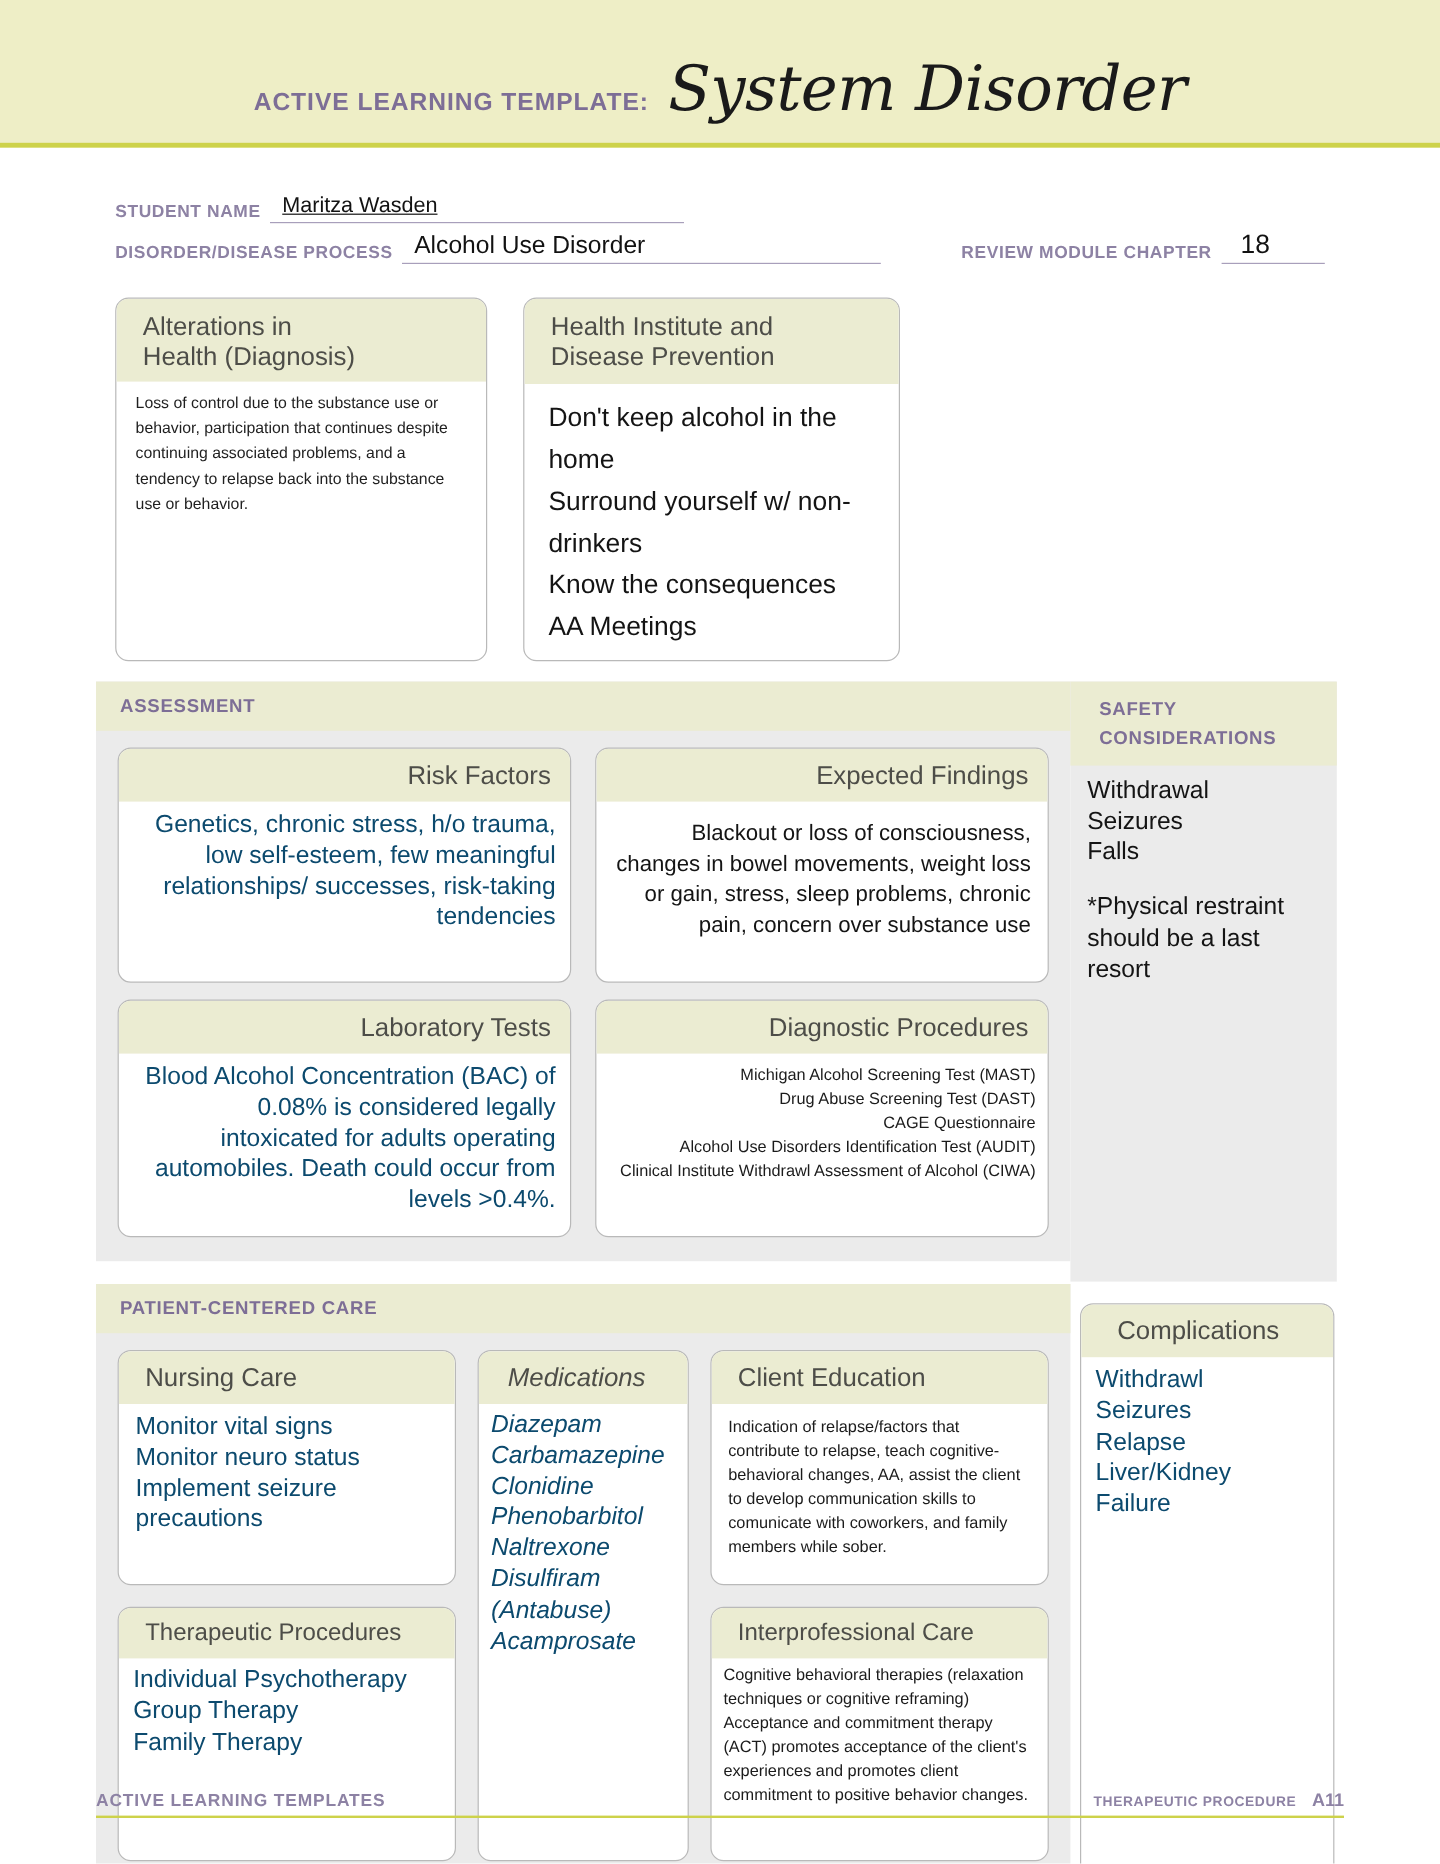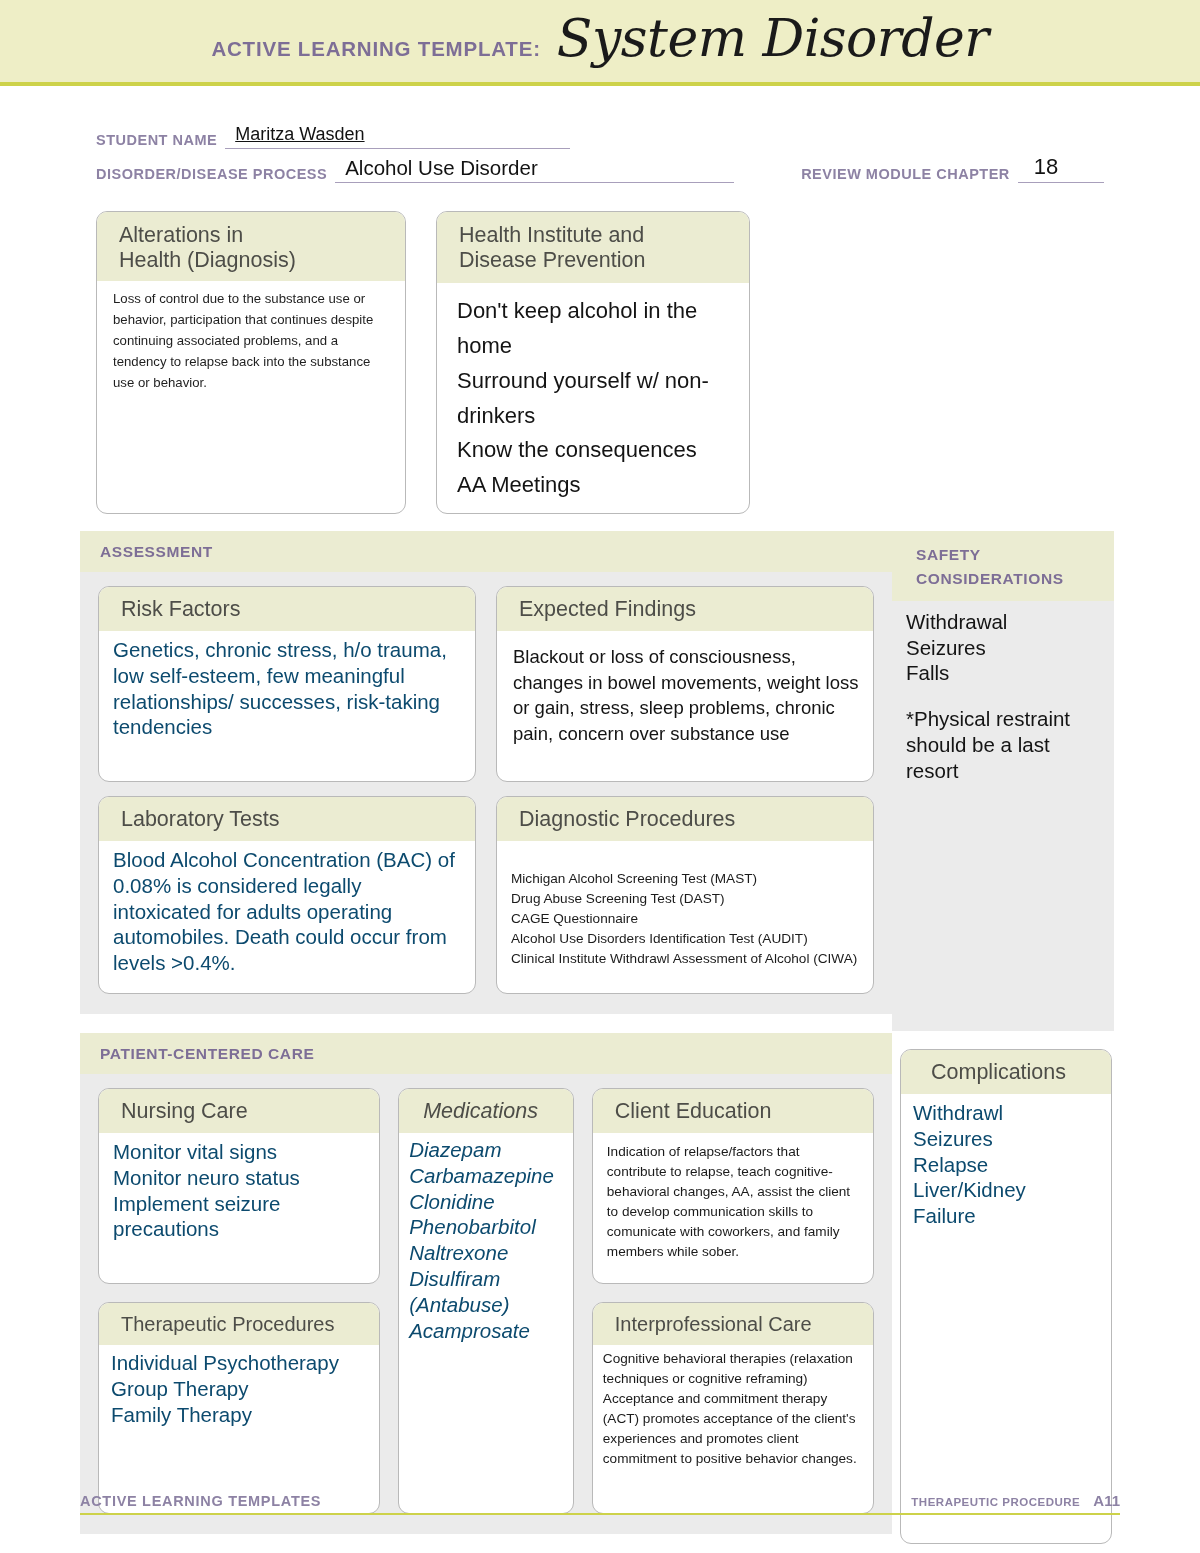--- a/index.html
+++ b/index.html
@@ -8,21 +8,21 @@
     width: 1200px;
     height: 1553px;
     background: #ffffff;
     font-family: "Liberation Sans", sans-serif;
     position: relative;
     overflow: hidden;
   }
 
   
   .header-band {
-    height: 86px;
+    height: 123px;
     background: #eeeec6;
     border-bottom: 4px solid #cdd24a;
     position: relative;
   }
   .header-inner {
     position: absolute;
     left: 0; right: 0;
     bottom: 14px;
     display: flex;
     align-items: baseline;
@@ -166,26 +166,26 @@
     color: #7d6e96;
   }
   .section-row {
     display: flex;
     gap: 20px;
     padding: 0 18px;
     margin-top: 14px;
   }
 
   
-  .asm-card { flex: 1; }
+  .asm-card { flex: 1; text-align: right; }
   .asm-card .card-head { padding: 10px 16px 9px 22px; }
   .card-risk      { height: 196px; }
   .card-expected  { height: 196px; }
   .card-lab       { height: 198px; }
-  .card-diag      { height: 198px; gap: 20px; }
+  .card-diag      { height: 198px; }
   .card-risk .card-body,
   .card-lab  .card-body { padding: 6px 12px 0 14px; }
   .card-expected .card-body { padding: 13px 14px 0 16px; }
   .card-diag .card-body { padding: 8px 10px 0 14px; }
   .body-tiny {
     font-size: 13.6px;
     line-height: 1.47;
     color: #1b1b1b;
   }
 

